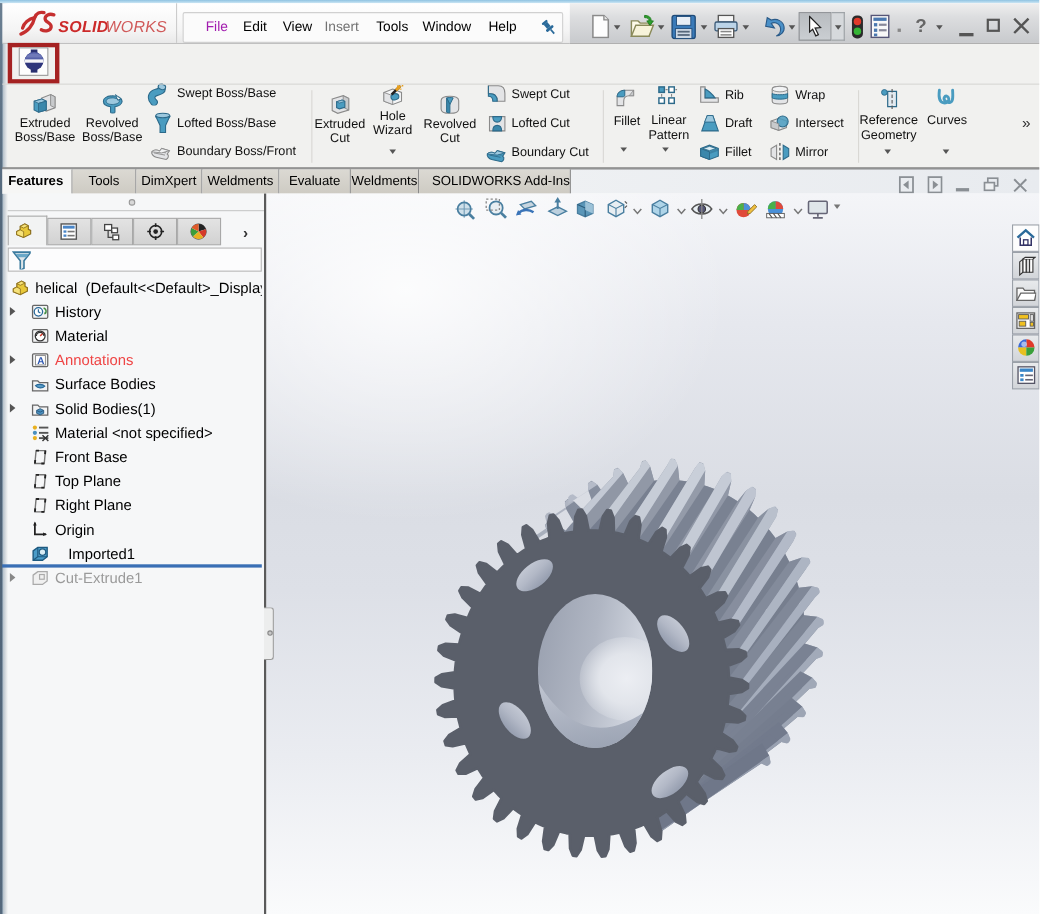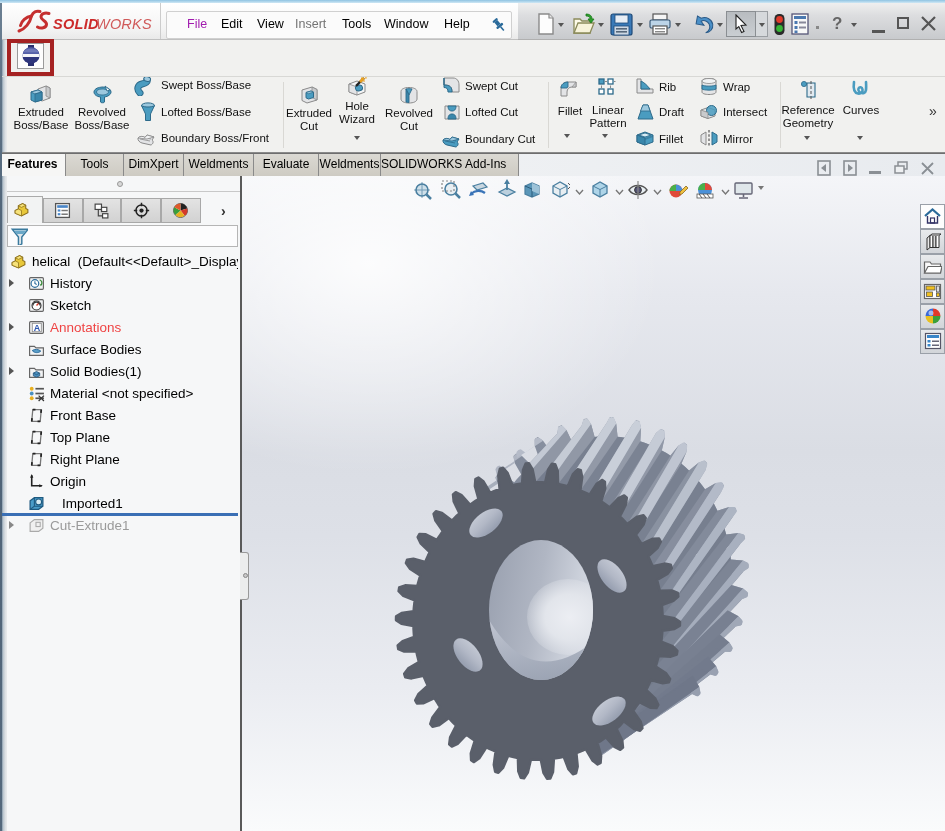--- a/index.html
+++ b/index.html
@@ -259,21 +259,21 @@
 </svg>
 <div class="abs" style="left:0px;top:76px;width:945px;height:1px;background:#d8d8d5"></div>
 <div class="abs" style="left:0;top:153px;width:945px;height:23px;background:linear-gradient(90deg,#f5f6f7,#e8ebef)"></div>
 <div class="abs" style="left:0;top:153px;width:945px;height:1px;background:#6e6e6e"></div>
 <div class="abs" style="left:0px;top:154px;width:66px;height:22px;background:#f6f6f5;font-weight:bold;border-right:1px solid #8a8a8a;font-size:12px;color:#000;text-align:center;line-height:21px;white-space:nowrap">Features</div>
 <div class="abs" style="left:66px;top:154px;width:58px;height:22px;background:linear-gradient(180deg,#dbd9d3,#cecbc3);border-right:1px solid #8a8a8a;font-size:12px;color:#000;text-align:center;line-height:21px;white-space:nowrap">Tools</div>
 <div class="abs" style="left:124px;top:154px;width:60px;height:22px;background:linear-gradient(180deg,#dbd9d3,#cecbc3);border-right:1px solid #8a8a8a;font-size:12px;color:#000;text-align:center;line-height:21px;white-space:nowrap">DimXpert</div>
 <div class="abs" style="left:184px;top:154px;width:70px;height:22px;background:linear-gradient(180deg,#dbd9d3,#cecbc3);border-right:1px solid #8a8a8a;font-size:12px;color:#000;text-align:center;line-height:21px;white-space:nowrap">Weldments</div>
 <div class="abs" style="left:254px;top:154px;width:65px;height:22px;background:linear-gradient(180deg,#dbd9d3,#cecbc3);border-right:1px solid #8a8a8a;font-size:12px;color:#000;text-align:center;line-height:21px;white-space:nowrap">Evaluate</div>
 <div class="abs" style="left:319px;top:154px;width:62px;height:22px;background:linear-gradient(180deg,#dbd9d3,#cecbc3);border-right:1px solid #8a8a8a;font-size:12px;color:#000;text-align:center;line-height:21px;white-space:nowrap">Weldments</div>
-<div class="abs" style="left:381px;top:154px;width:138px;height:22px;background:linear-gradient(180deg,#dbd9d3,#cecbc3);border-right:1px solid #8a8a8a;font-size:12px;color:#000;text-align:left;line-height:21px;white-space:nowrap">SOLIDWORKS Add-Ins</div>
+<div class="abs" style="left:381px;top:154px;width:138px;height:22px;background:linear-gradient(180deg,#dbd9d3,#cecbc3);border-right:1px solid #8a8a8a;font-size:12px;color:#000;text-align:right;line-height:21px;white-space:nowrap">SOLIDWORKS Add-Ins</div>
 <svg class="abs" style="left:817px;top:160px" width="14" height="16" viewBox="0 0 14 16">
     <rect x="1" y="1" width="12" height="14" fill="none" stroke="#8a8f94" stroke-width="1.6"></rect>
     <path d="M9,4 L9,12 L4,8 Z" fill="#8a8f94"></path>
   </svg>
 <svg class="abs" style="left:843px;top:160px" width="14" height="16" viewBox="0 0 14 16">
     <rect x="1" y="1" width="12" height="14" fill="none" stroke="#8a8f94" stroke-width="1.6"></rect>
     <path d="M5,4 L5,12 L10,8 Z" fill="#8a8f94"></path>
   </svg>
 <div class="abs" style="left:869px;top:171px;width:12px;height:3px;background:#8a8f94"></div>
 <svg class="abs" style="left:893px;top:160px" width="16" height="16" viewBox="0 0 16 16">
@@ -579,21 +579,21 @@
     <path d="M11,4.5 C13,5.5 13.5,7.5 12.5,9.5" fill="none" stroke="#3a8a3a" stroke-width="1.2"></path>
     <path d="M12,10.5 L13.2,8.8 L11.2,8.6 Z" fill="#3a8a3a"></path>
   </svg>
 <div class="abs" style="left:50px;top:276px;width:188px;overflow:hidden;font-size:13.5px;color:#000;white-space:nowrap">History</div>
 <svg class="abs" style="left:28px;top:297px" width="17" height="17" viewBox="0 0 16 16">
     <rect x="1.5" y="2.5" width="13" height="11" rx="1" fill="#f2f3f4" stroke="#666" stroke-width="1.1"></rect>
     <circle cx="8" cy="8" r="4.2" fill="#fff" stroke="#333" stroke-width="1.1"></circle>
     <path d="M8,8 L10.5,5.5" stroke="#d43a2a" stroke-width="1.3"></path>
     <path d="M4.8,8 A3.2,3.2 0 0 1 11.2,8" fill="none" stroke="#333" stroke-width="1"></path>
   </svg>
-<div class="abs" style="left:50px;top:298px;width:188px;overflow:hidden;font-size:13.5px;color:#000;white-space:nowrap">Sketch</div>
+<div class="abs" style="left:50px;top:298px;width:188px;overflow:hidden;font-size:13.5px;color:#000;white-space:nowrap">Material</div>
 <div class="abs" style="left:9px;top:323px;width:0;height:0;border-top:4px solid transparent;border-bottom:4px solid transparent;border-left:5px solid #555"></div>
 <svg class="abs" style="left:28px;top:319px" width="17" height="17" viewBox="0 0 16 16">
     <rect x="1.5" y="2.5" width="13" height="11" rx="1" fill="#f2f3f4" stroke="#666" stroke-width="1.1"></rect>
     <rect x="4" y="4" width="8.5" height="8" fill="#fff" stroke="#888" stroke-width="0.8"></rect>
     <text x="5.5" y="11" font-size="8.5" font-weight="bold" fill="#2a55b0" font-family="Liberation Sans">A</text>
   </svg>
 <div class="abs" style="left:50px;top:320px;width:188px;overflow:hidden;font-size:13.5px;color:#ef4444;white-space:nowrap">Annotations</div>
 <svg class="abs" style="left:28px;top:341px" width="17" height="17" viewBox="0 0 16 16">
     <path d="M1.5,5 L6,5 L7.5,6.5 L14.5,6.5 L14.5,13.5 L1.5,13.5 Z" fill="#f2f3f4" stroke="#666" stroke-width="1.1"></path>
     <path d="M4,9 C6,7.5 10,7.5 12,9.5 C10,11.5 6,11.5 4,9 Z" fill="#5a9ec8" stroke="#2a6a9a" stroke-width="0.9"></path>

